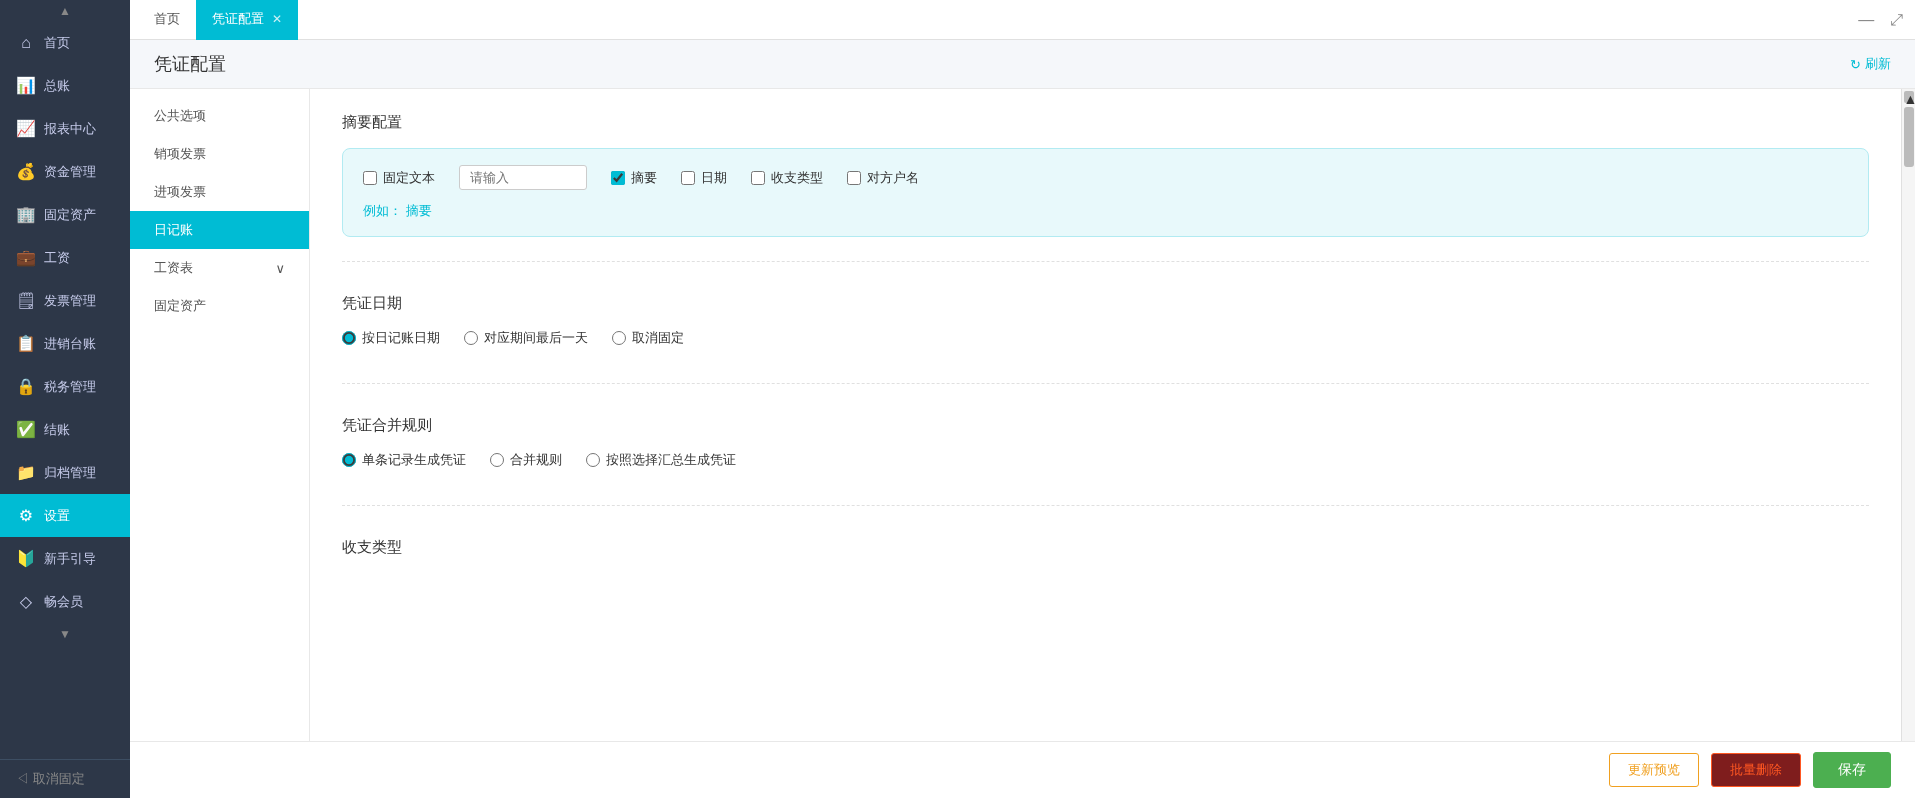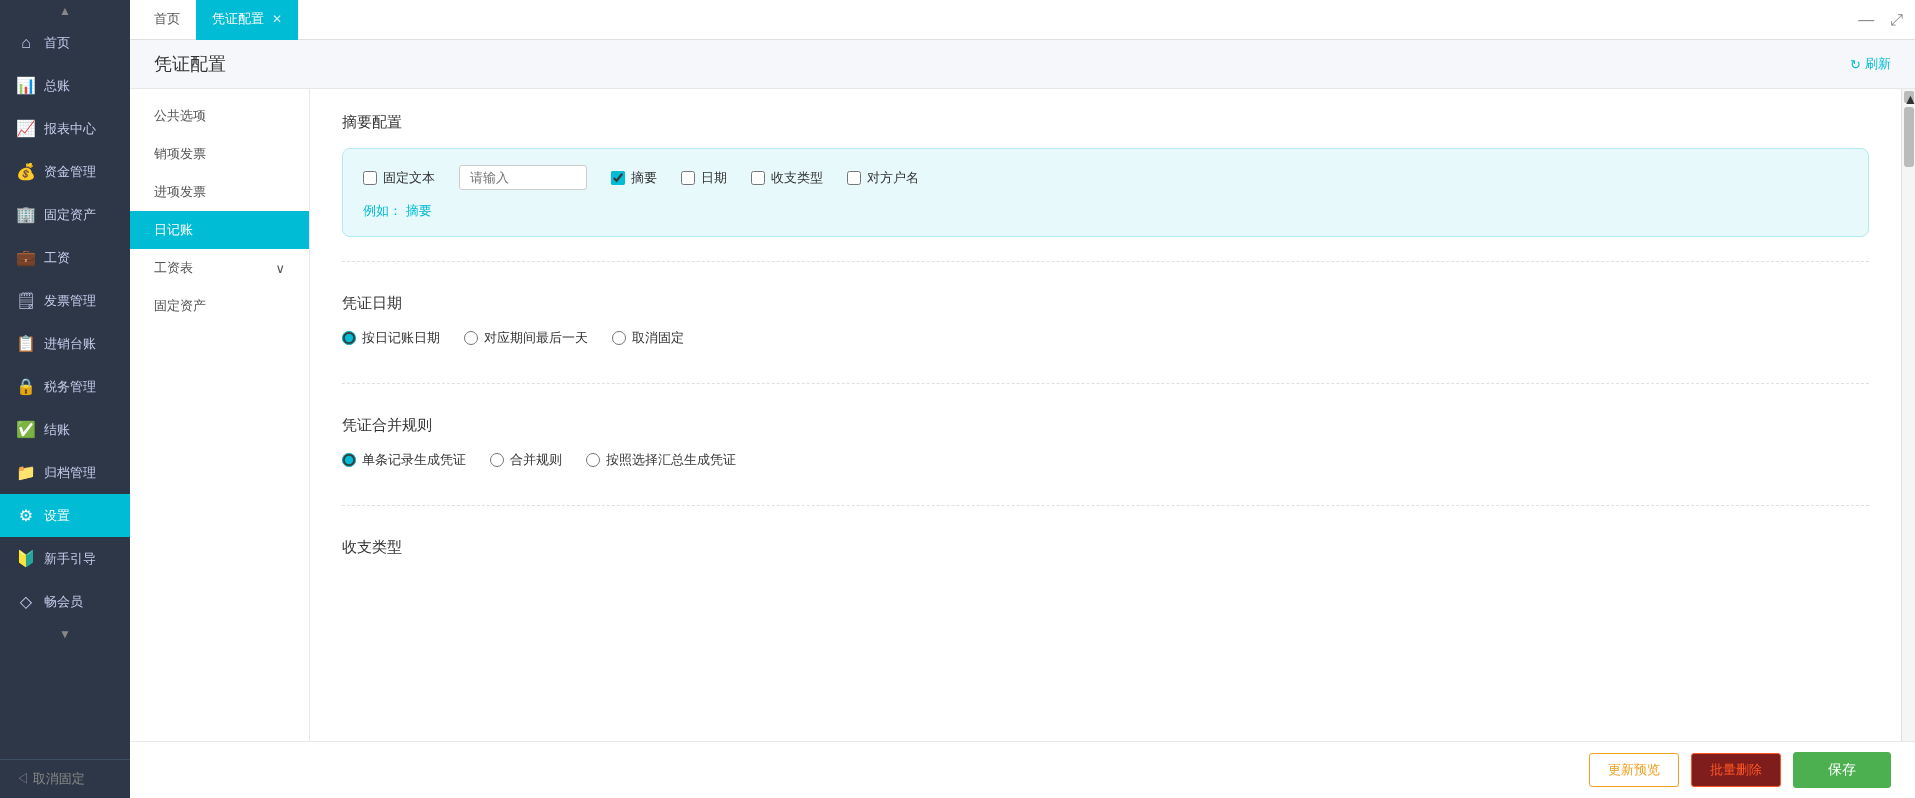--- a/index.html
+++ b/index.html
@@ -279,21 +279,21 @@
     .btn-danger-outline {
       background: #7f1d1d;
       border-color: #ff5722;
       color: #ff5722;
     }
     .btn-primary {
       background: #4caf50;
       color: #fff;
       border-color: #4caf50;
       font-size: 14px;
-      padding: 8px 34px;
+      padding: 8px 24px;
     }
 
     
     .right-content::-webkit-scrollbar { width: 6px; }
     .right-content::-webkit-scrollbar-thumb { background: #ccc; border-radius: 3px; }
   </style>
 </head>
 <body>
 
 <div class="sidebar">

